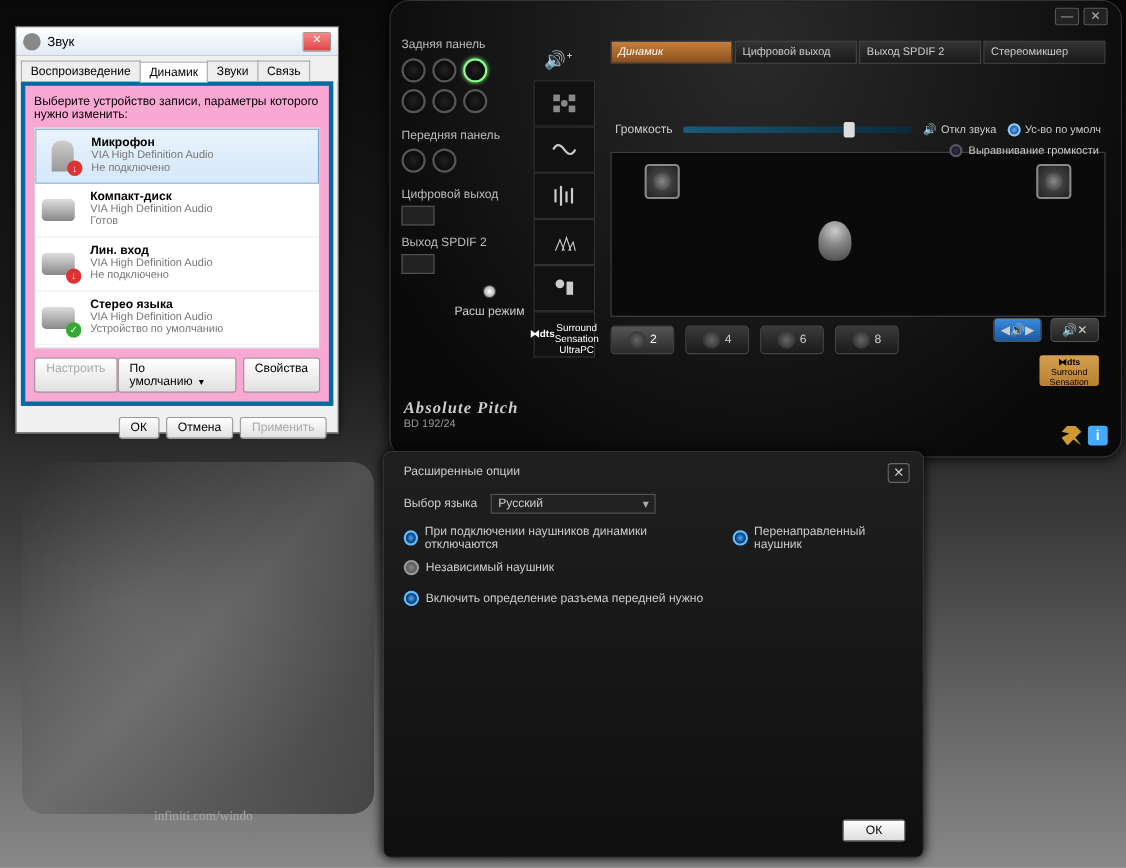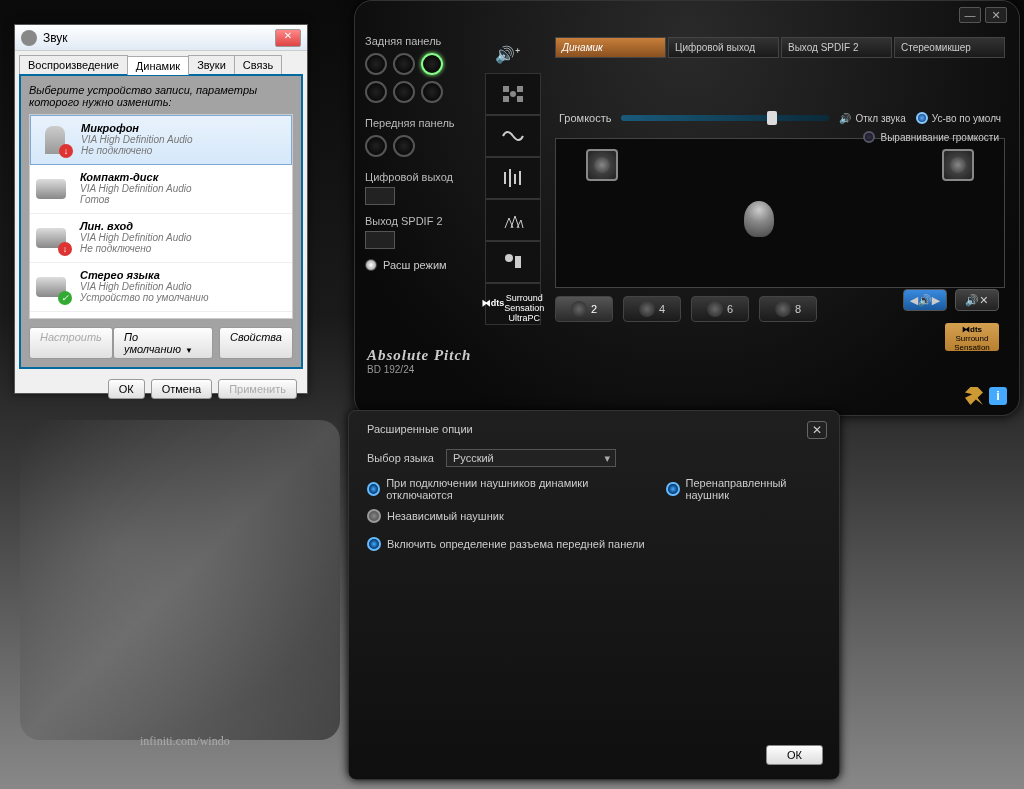--- a/index.html
+++ b/index.html
@@ -15,21 +15,21 @@
 .sound-titlebar .icon { width: 16px; height: 16px; background: #888; border-radius: 50%; margin-right: 6px; }
 .sound-titlebar .title { color: #000; flex: 1; font-size: 12px; }
 .win-btns { display: flex; gap: 2px; }
 .win-btn { width: 26px; height: 18px; background: linear-gradient(#eee, #ccc); border: 1px solid #999; border-radius: 2px; font-size: 10px; text-align: center; color: #333; cursor: pointer; }
 .win-btn.close { background: linear-gradient(#f88, #d44); color: #fff; }
 
 .tabs-row { display: flex; padding: 4px 4px 0 4px; background: #f0f0f0; }
 .tab { padding: 3px 8px; font-size: 11px; color: #000; border: 1px solid #aaa; background: #eee; border-bottom: none; cursor: pointer; margin-right: -1px; }
 .tab.active { background: #fff; position: relative; top: 1px; }
 
-.tab-body { background: #a3a3a3; border: 2px solid #0369a1; margin: 0 4px 4px 4px; padding: 8px; height: 295px; display: flex; flex-direction: column; font-style: italic; }
+.tab-body { background: #f9a8d4; border: 4px solid #0369a1; margin: 0 4px 4px 4px; padding: 8px; height: 295px; display: flex; flex-direction: column; }
 .tab-instruction { color: #000; font-size: 11px; margin-bottom: 6px; }
 .device-list { border: 1px solid #ccc; flex: 1; overflow: auto; background: #fff; }
 .device-item { display: flex; padding: 6px; border-bottom: 1px solid #eee; cursor: pointer; }
 .device-item.selected { background: linear-gradient(#e8f2fc, #d6e8fa); border: 1px solid #7da8d8; }
 .device-icon { width: 36px; height: 36px; margin-right: 8px; position: relative; }
 .device-icon .plug { width: 30px; height: 20px; background: linear-gradient(#ddd, #888); border-radius: 4px; position: absolute; top: 8px; }
 .device-icon .mic { width: 20px; height: 28px; background: linear-gradient(#ccc, #999); border-radius: 8px 8px 0 0; position: absolute; top: 4px; left: 8px; }
 .device-icon .badge { position: absolute; bottom: 0; right: 0; width: 14px; height: 14px; border-radius: 50%; font-size: 9px; text-align: center; line-height: 14px; color: #fff; }
 .badge.red { background: #d33; }
 .badge.green { background: #3a3; }
@@ -48,29 +48,29 @@
 .audio-panel { position: absolute; left: 354px; top: 0; width: 666px; height: 416px; background: radial-gradient(ellipse at 50% 10%, #2a2a2a 0%, #0a0a0a 80%); border-radius: 18px; border: 1px solid #333; box-shadow: 0 0 12px #000; }
 .panel-winbtns { position: absolute; top: 6px; right: 12px; display: flex; gap: 4px; }
 .panel-wb { width: 22px; height: 16px; background: #222; border: 1px solid #555; border-radius: 2px; font-size: 11px; text-align: center; color: #aaa; cursor: pointer; line-height: 14px; }
 
 .panel-left { position: absolute; left: 10px; top: 30px; width: 160px; }
 .section-label { font-size: 11px; color: #bbb; margin: 4px 0; }
 .jack-grid { display: grid; grid-template-columns: repeat(3, 22px); gap: 6px; margin: 6px 0 14px 0; }
 .jack { width: 22px; height: 22px; border-radius: 50%; background: radial-gradient(#222, #000); border: 2px solid #555; }
 .jack.lit { border-color: #8f8; box-shadow: 0 0 4px #8f8; }
 .digital-icon { width: 30px; height: 18px; background: #222; border: 1px solid #555; margin: 4px 0 10px 0; }
-.adv-mode { display: flex; align-items: center; gap: 6px; margin-top: 6px; }
+.adv-mode { display: flex; align-items: center; gap: 6px; margin-top: 6px; flex-direction: column; }
 .radio-dot { width: 12px; height: 12px; border-radius: 50%; background: radial-gradient(#fff, #888); border: 1px solid #444; }
 
 .side-icons { position: absolute; left: 130px; top: 72px; width: 56px; display: flex; flex-direction: column; }
 .side-icon { height: 42px; border: 1px solid #333; background: #111; display: flex; align-items: center; justify-content: center; cursor: pointer; }
 .side-icon svg { width: 30px; height: 24px; }
 .side-icon.dts { font-size: 9px; color: #fff; text-align: center; line-height: 1.1; }
 
-.brand { position: absolute; left: 12px; bottom: 40px; color: #ccc; }
+.brand { position: absolute; left: 12px; bottom: 24px; color: #ccc; }
 .brand .ap { font-family: 'Times New Roman', serif; font-size: 15px; font-weight: bold; font-style: italic; letter-spacing: 1px; }
 .brand .bd { font-size: 10px; color: #999; }
 
 .panel-main { position: absolute; left: 200px; top: 36px; right: 14px; bottom: 56px; }
 .top-tabs { display: flex; gap: 2px; margin-bottom: 8px; }
 .ttab { flex: 1; padding: 4px 6px; font-size: 10px; background: linear-gradient(#333, #1a1a1a); border: 1px solid #444; color: #ccc; cursor: pointer; display: flex; align-items: center; gap: 3px; }
 .ttab.active { background: linear-gradient(#c77f3a, #8a5020); color: #fff; font-style: italic; }
 
 .vol-row { display: flex; align-items: center; gap: 10px; padding: 6px 4px; margin-top: 48px; }
 .vol-label { font-size: 11px; }
@@ -100,21 +100,21 @@
 .corner-icons { position: absolute; right: 12px; bottom: 10px; display: flex; gap: 6px; }
 .ci { width: 18px; height: 18px; cursor: pointer; }
 .ci.wrench { background: #cc9933; clip-path: polygon(30% 0, 70% 0, 100% 30%, 70% 60%, 100% 100%, 60% 70%, 30% 100%, 0 60%, 40% 40%, 0 30%); }
 .ci.info { background: #4af; border-radius: 3px; text-align: center; color: #fff; font-weight: bold; font-size: 13px; line-height: 18px; }
 
 
 .adv-dlg { position: absolute; left: 348px; top: 410px; width: 492px; height: 370px; background: linear-gradient(#1f1f1f, #0f0f0f); border: 1px solid #333; border-radius: 8px; box-shadow: 0 0 10px #000; padding: 12px 18px; }
 .adv-title { font-size: 11px; color: #ccc; }
 .adv-close { position: absolute; top: 10px; right: 12px; width: 20px; height: 18px; border: 1px solid #666; border-radius: 3px; text-align: center; font-size: 12px; cursor: pointer; background: #222; line-height: 16px; }
 .adv-row { margin: 14px 0 10px 0; display: flex; align-items: center; gap: 12px; }
-.adv-select { background: #222; border: 1px solid #555; color: #ccc; padding: 2px 40px 2px 6px; font-size: 11px; position: relative; width: 170px; }
+.adv-select { background: #222; border: 1px solid #555; color: #ccc; padding: 2px 40px 2px 6px; font-size: 11px; position: relative; width: 150px; }
 .adv-select::after { content: '▾'; position: absolute; right: 5px; color: #aaa; }
 .opt-row { display: flex; gap: 30px; margin: 8px 0; }
 .opt { display: flex; align-items: center; gap: 6px; font-size: 11px; cursor: pointer; }
 .opt .r { width: 14px; height: 14px; border-radius: 50%; border: 2px solid #666; background: radial-gradient(#223, #001); }
 .opt .r.on { background: radial-gradient(#4af 0%, #036 70%); border-color: #6bf; }
 .opt .r.gray { background: radial-gradient(#888, #444); border-color: #999; }
 .adv-ok { position: absolute; right: 16px; bottom: 14px; padding: 3px 20px; background: linear-gradient(#fefefe, #ddd); color: #000; border: 1px solid #888; border-radius: 3px; cursor: pointer; font-size: 11px; }
 
 .vol-icon-top { position: absolute; left: 140px; top: 40px; width: 40px; height: 26px; color: #ccc; font-size: 16px; display:flex; align-items:center; }
 </style>
@@ -357,17 +357,17 @@
   </div>
   <div class="opt-row">
     <div class="opt">
         <div class="r gray"></div>
         <span>Независимый наушник</span>
       </div>
   </div>
   <div class="opt-row" style="margin-top:14px;">
     <div class="opt">
         <div class="r on"></div>
-        <span>Включить определение разъема передней панели</span>
+        <span>Включить определение разъема передней нужно</span>
       </div>
   </div>
   <div class="adv-ok">ОК</div>
 </div>
 
 </body></html>

